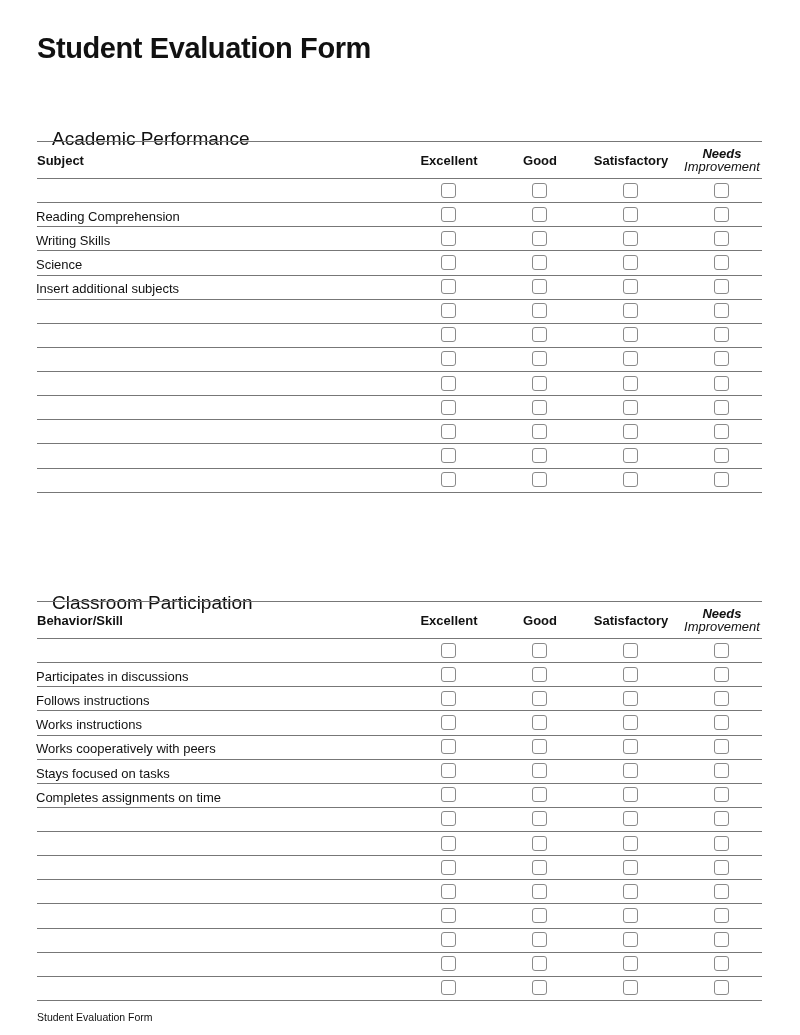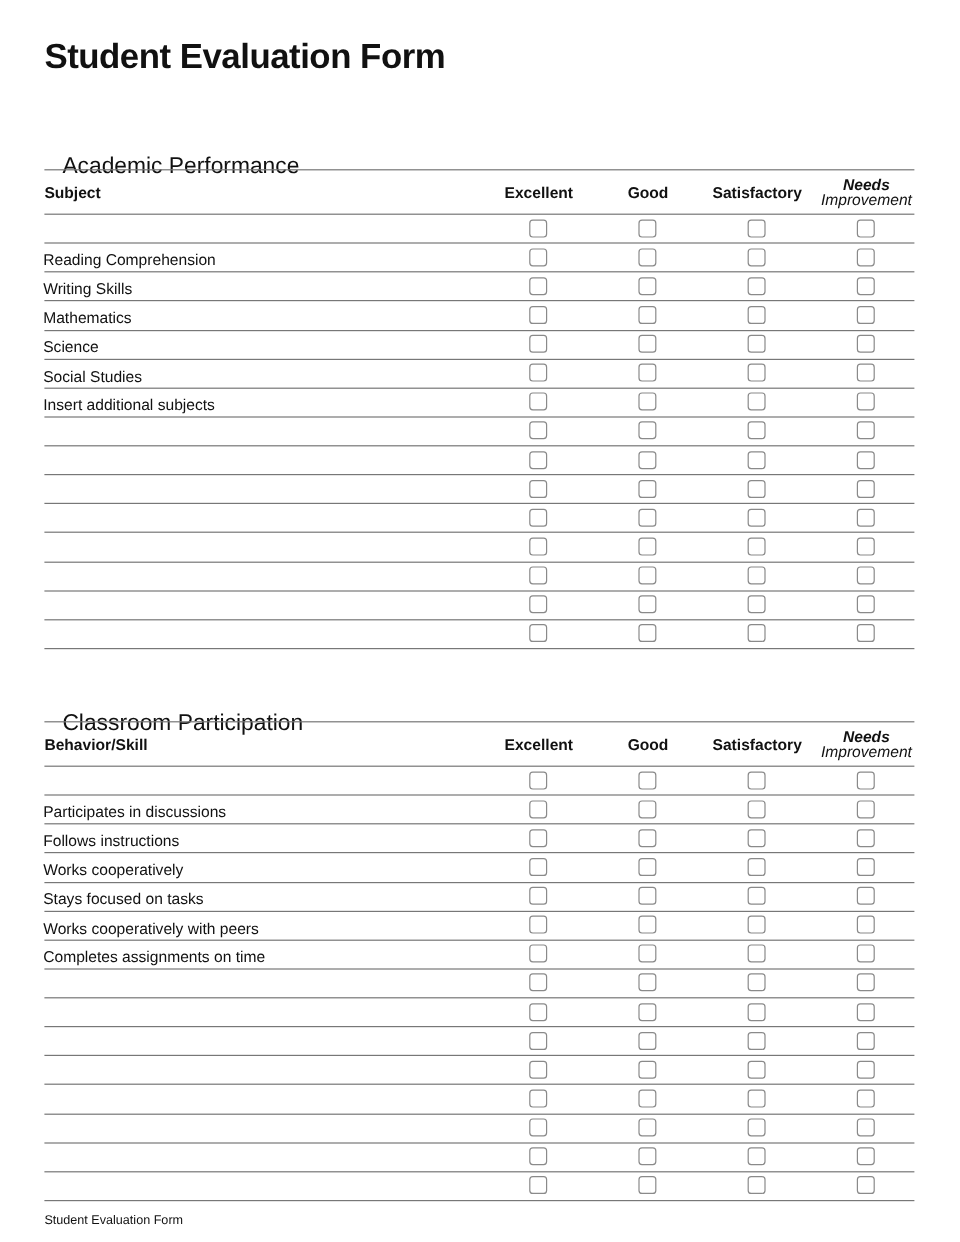--- a/index.html
+++ b/index.html
@@ -50,35 +50,21 @@
         <div class="cb x4" role="checkbox"></div>
       </div>
       <div class="row">
         <div class="lbl">Writing Skills</div>
         <div class="cb x1" role="checkbox"></div>
         <div class="cb x2" role="checkbox"></div>
         <div class="cb x3" role="checkbox"></div>
         <div class="cb x4" role="checkbox"></div>
       </div>
       <div class="row">
-        <div class="lbl">Mathematics</div>
-        <div class="cb x1" role="checkbox"></div>
-        <div class="cb x2" role="checkbox"></div>
-        <div class="cb x3" role="checkbox"></div>
-        <div class="cb x4" role="checkbox"></div>
-      </div>
-      <div class="row">
         <div class="lbl">Science</div>
-        <div class="cb x1" role="checkbox"></div>
-        <div class="cb x2" role="checkbox"></div>
-        <div class="cb x3" role="checkbox"></div>
-        <div class="cb x4" role="checkbox"></div>
-      </div>
-      <div class="row">
-        <div class="lbl">Social Studies</div>
         <div class="cb x1" role="checkbox"></div>
         <div class="cb x2" role="checkbox"></div>
         <div class="cb x3" role="checkbox"></div>
         <div class="cb x4" role="checkbox"></div>
       </div>
       <div class="row">
         <div class="lbl">Insert additional subjects</div>
         <div class="cb x1" role="checkbox"></div>
         <div class="cb x2" role="checkbox"></div>
         <div class="cb x3" role="checkbox"></div>
@@ -177,35 +163,35 @@
         <div class="cb x4" role="checkbox"></div>
       </div>
       <div class="row">
         <div class="lbl">Follows instructions</div>
         <div class="cb x1" role="checkbox"></div>
         <div class="cb x2" role="checkbox"></div>
         <div class="cb x3" role="checkbox"></div>
         <div class="cb x4" role="checkbox"></div>
       </div>
       <div class="row">
-        <div class="lbl">Works cooperatively</div>
+        <div class="lbl">Works instructions</div>
+        <div class="cb x1" role="checkbox"></div>
+        <div class="cb x2" role="checkbox"></div>
+        <div class="cb x3" role="checkbox"></div>
+        <div class="cb x4" role="checkbox"></div>
+      </div>
+      <div class="row">
+        <div class="lbl">Works cooperatively with peers</div>
         <div class="cb x1" role="checkbox"></div>
         <div class="cb x2" role="checkbox"></div>
         <div class="cb x3" role="checkbox"></div>
         <div class="cb x4" role="checkbox"></div>
       </div>
       <div class="row">
         <div class="lbl">Stays focused on tasks</div>
-        <div class="cb x1" role="checkbox"></div>
-        <div class="cb x2" role="checkbox"></div>
-        <div class="cb x3" role="checkbox"></div>
-        <div class="cb x4" role="checkbox"></div>
-      </div>
-      <div class="row">
-        <div class="lbl">Works cooperatively with peers</div>
         <div class="cb x1" role="checkbox"></div>
         <div class="cb x2" role="checkbox"></div>
         <div class="cb x3" role="checkbox"></div>
         <div class="cb x4" role="checkbox"></div>
       </div>
       <div class="row">
         <div class="lbl">Completes assignments on time</div>
         <div class="cb x1" role="checkbox"></div>
         <div class="cb x2" role="checkbox"></div>
         <div class="cb x3" role="checkbox"></div>

